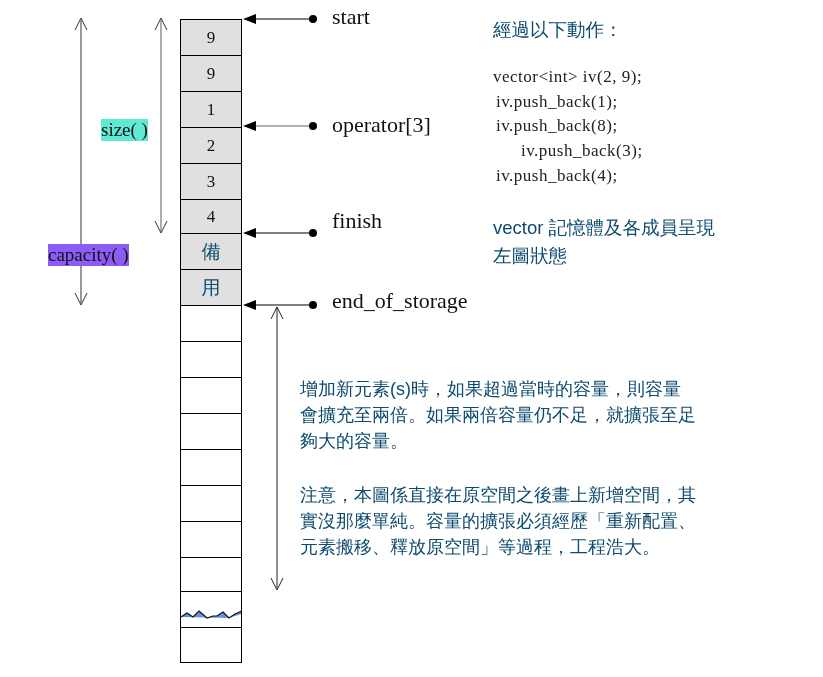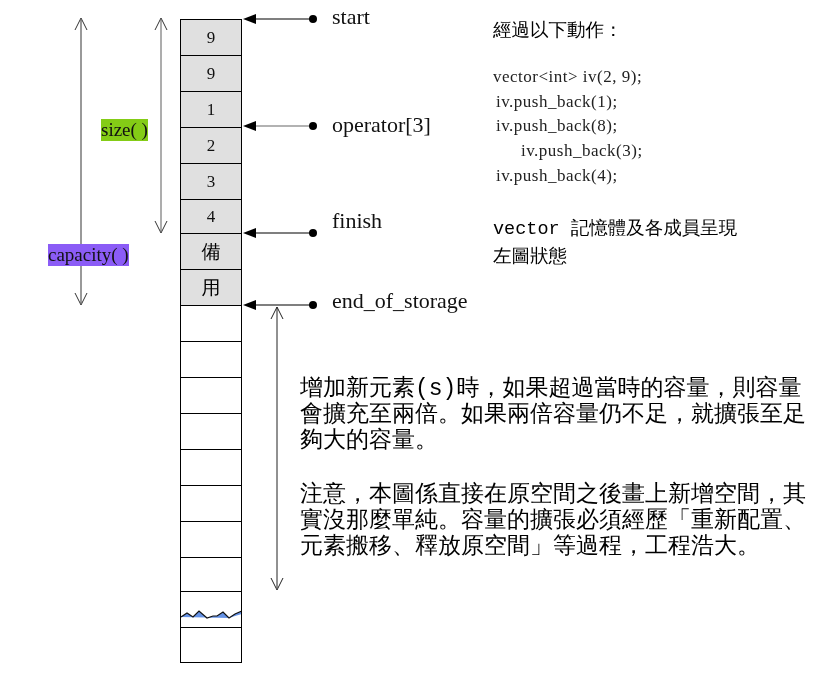--- a/index.html
+++ b/index.html
@@ -1,29 +1,29 @@
 <!DOCTYPE html>
 <html><head>
 <meta charset="utf-8">
 <style>
   html, body { margin:0; padding:0; background:#fff; }
   body { width:823px; height:677px; position:relative; overflow:hidden; }
   .serif { font-family: "Liberation Serif", "DejaVu Serif", serif; color:#111; }
-  .cjk { font-family: Liberation Mono, monospace; color:#000000;text-align:right; }
+  .cjk { font-family: Liberation Sans, sans-serif; color:#0c4a6e;text-align:right; }
   .mono { font-family: Liberation Serif, serif; color:#222; }
   .abs { position:absolute; }
   #column { position:absolute; left:180px; top:19px; width:62px; }
   .cell { position:absolute; left:0; width:62px; border:1px solid #000; box-sizing:border-box;
           display:flex; align-items:center; justify-content:center; font-size:17px; }
   .cell.filled { background:#e0e0e0; }
   .cell.empty { background:#fff; }
   .ptr-label { position:absolute; font-size:22px; white-space:nowrap;margin-left:8px; }
   .dim-label { position:absolute; font-size:19px; white-space:nowrap; }
   .code-line { position:absolute; left:493px; font-size:17px; white-space:pre; letter-spacing:0.5px; }
-  .para { position:absolute; left:300px; font-size:23px; line-height:26px; white-space:nowrap; }
+  .para { position:absolute; left:300px; font-size:18px; line-height:26px; white-space:nowrap; }
   svg.overlay { position:absolute; left:0; top:0; }
 </style>
 </head>
 <body>
 
 <svg class="overlay" width="823" height="677">
   <defs>
     <marker id="ah" markerWidth="10" markerHeight="10" refX="9" refY="5" orient="auto" markerUnits="userSpaceOnUse">
       <path d="M0,0 L10,5 L0,10 z" fill="#000"></path>
     </marker>
@@ -107,21 +107,21 @@
   <div class="cell empty" style="top:538px;height:35px"></div>
   <div class="cell empty" style="top:572px;height:37px;overflow:hidden">
     <svg width="62" height="37" style="position:absolute;left:0;top:0">
       <path d="M0,25 L6,21 L12,25 L18,19 L26,26 L32,24 L36,24 L42,20 L48,26 L54,22 L61,19 L61,22 L54,24 L48,26 Z" fill="#4a7fe0" opacity="0.85"></path>
       <polyline points="0,25 6,21 12,25 18,19 26,26 32,24 36,24 42,20 48,26 54,22 61,19" fill="none" stroke="#111" stroke-width="1.2"></polyline>
     </svg>
   </div>
   <div class="cell empty" style="top:608px;height:36px"></div>
 </div>
 
-<div class="dim-label serif" style="left:101px;top:119px;background:#84cc16">size( )</div>
+<div class="dim-label serif" style="left:101px;top:119px;background:#5eead4">size( )</div>
 <div class="dim-label serif" style="left:48px;top:244px;background:#8b5cf6">capacity( )</div>
 
 <div class="ptr-label serif" style="left:324px;top:4px">start</div>
 <div class="ptr-label serif" style="left:324px;top:112px">operator[3]</div>
 <div class="ptr-label serif" style="left:324px;top:208px">finish</div>
 <div class="ptr-label serif" style="left:324px;top:288px">end_of_storage</div>
 
 <div class="abs cjk" style="left:493px;top:17px;font-size:18.5px;white-space:nowrap">經過以下動作：</div>
 
 <div>

